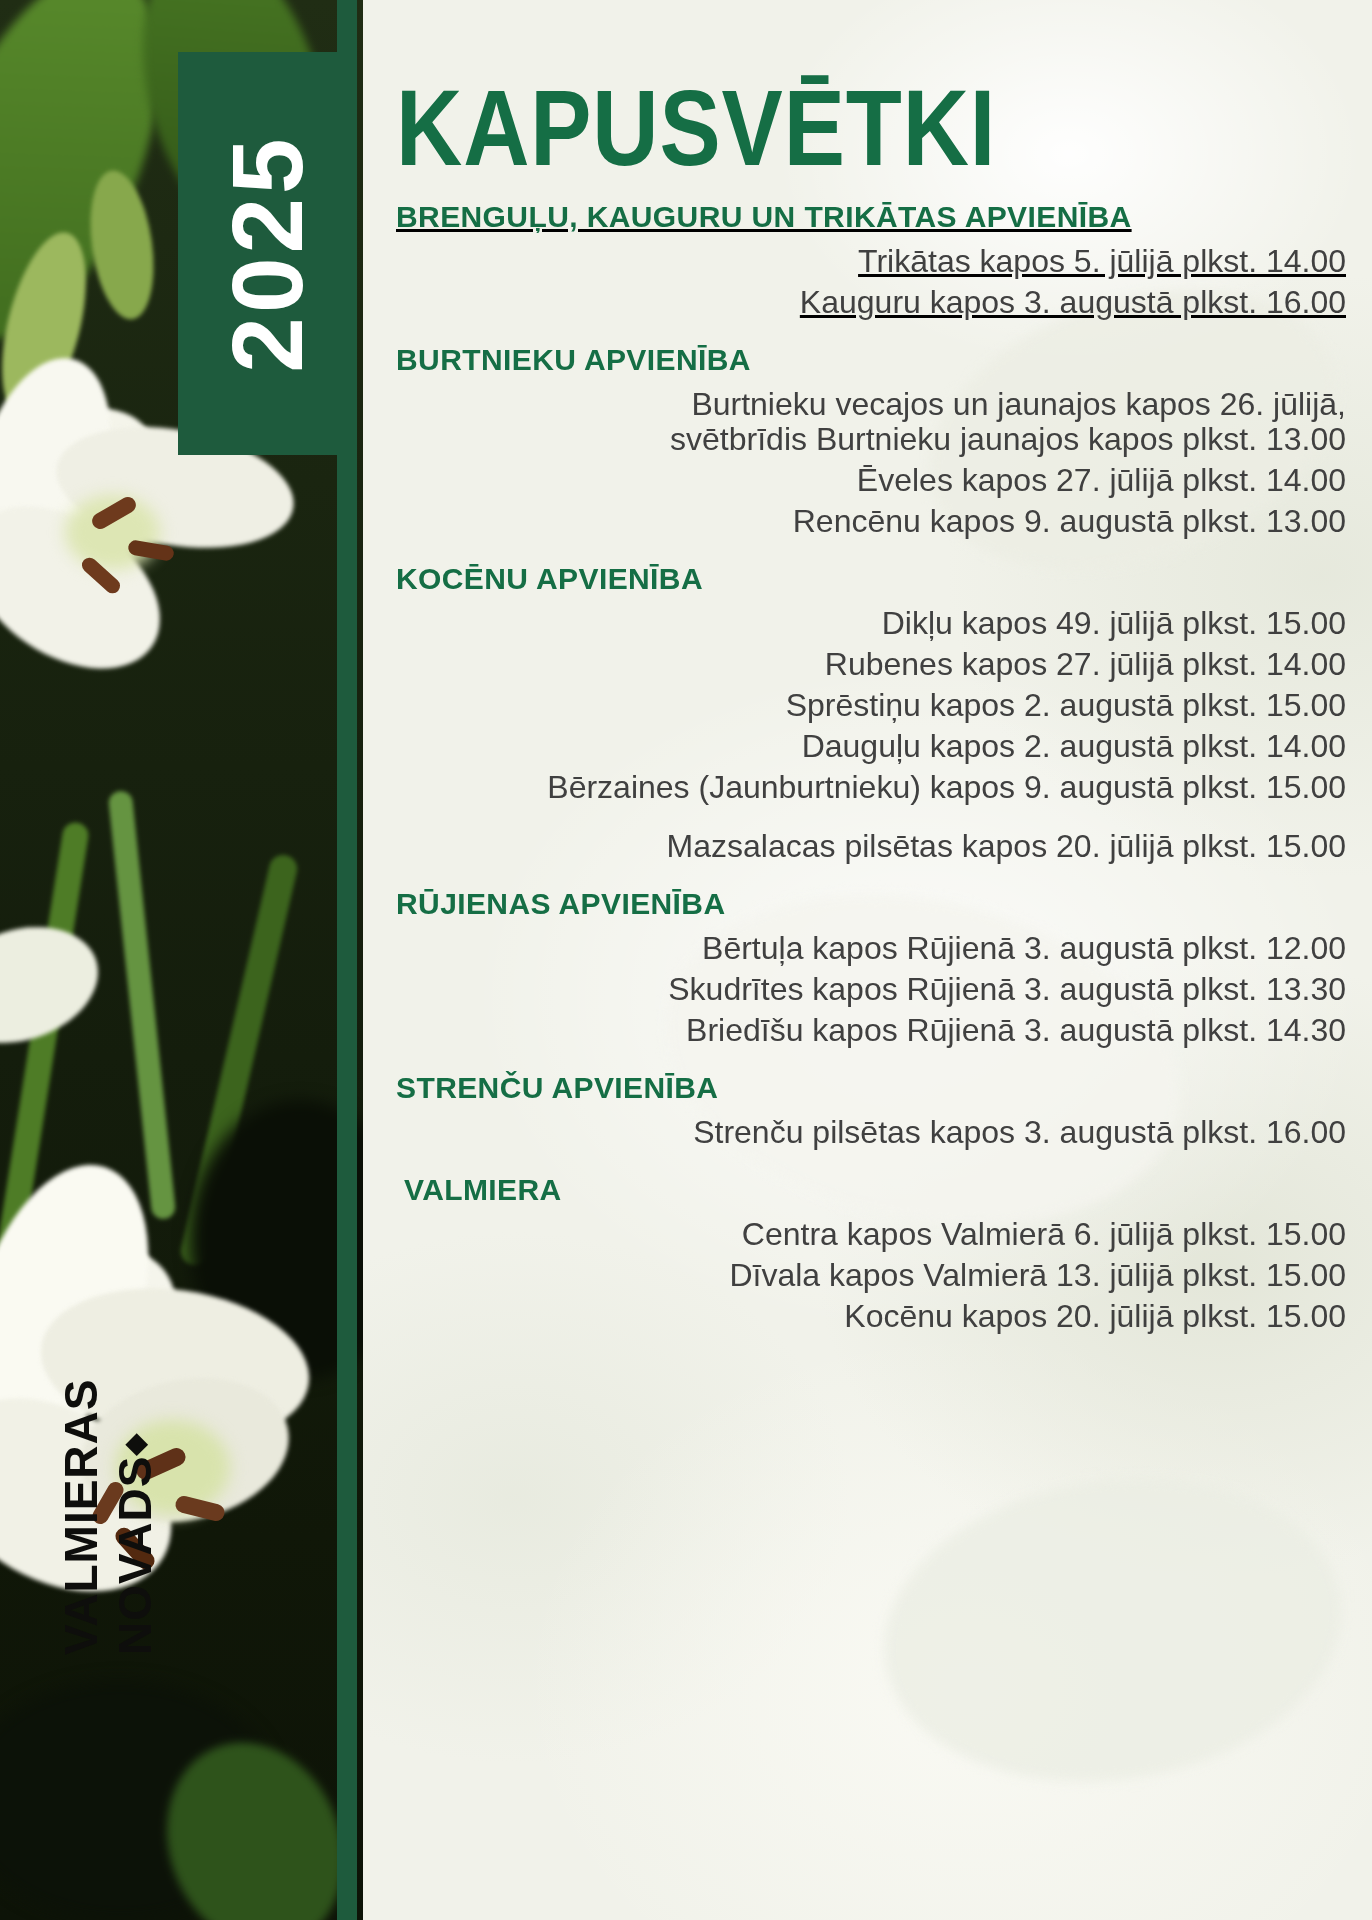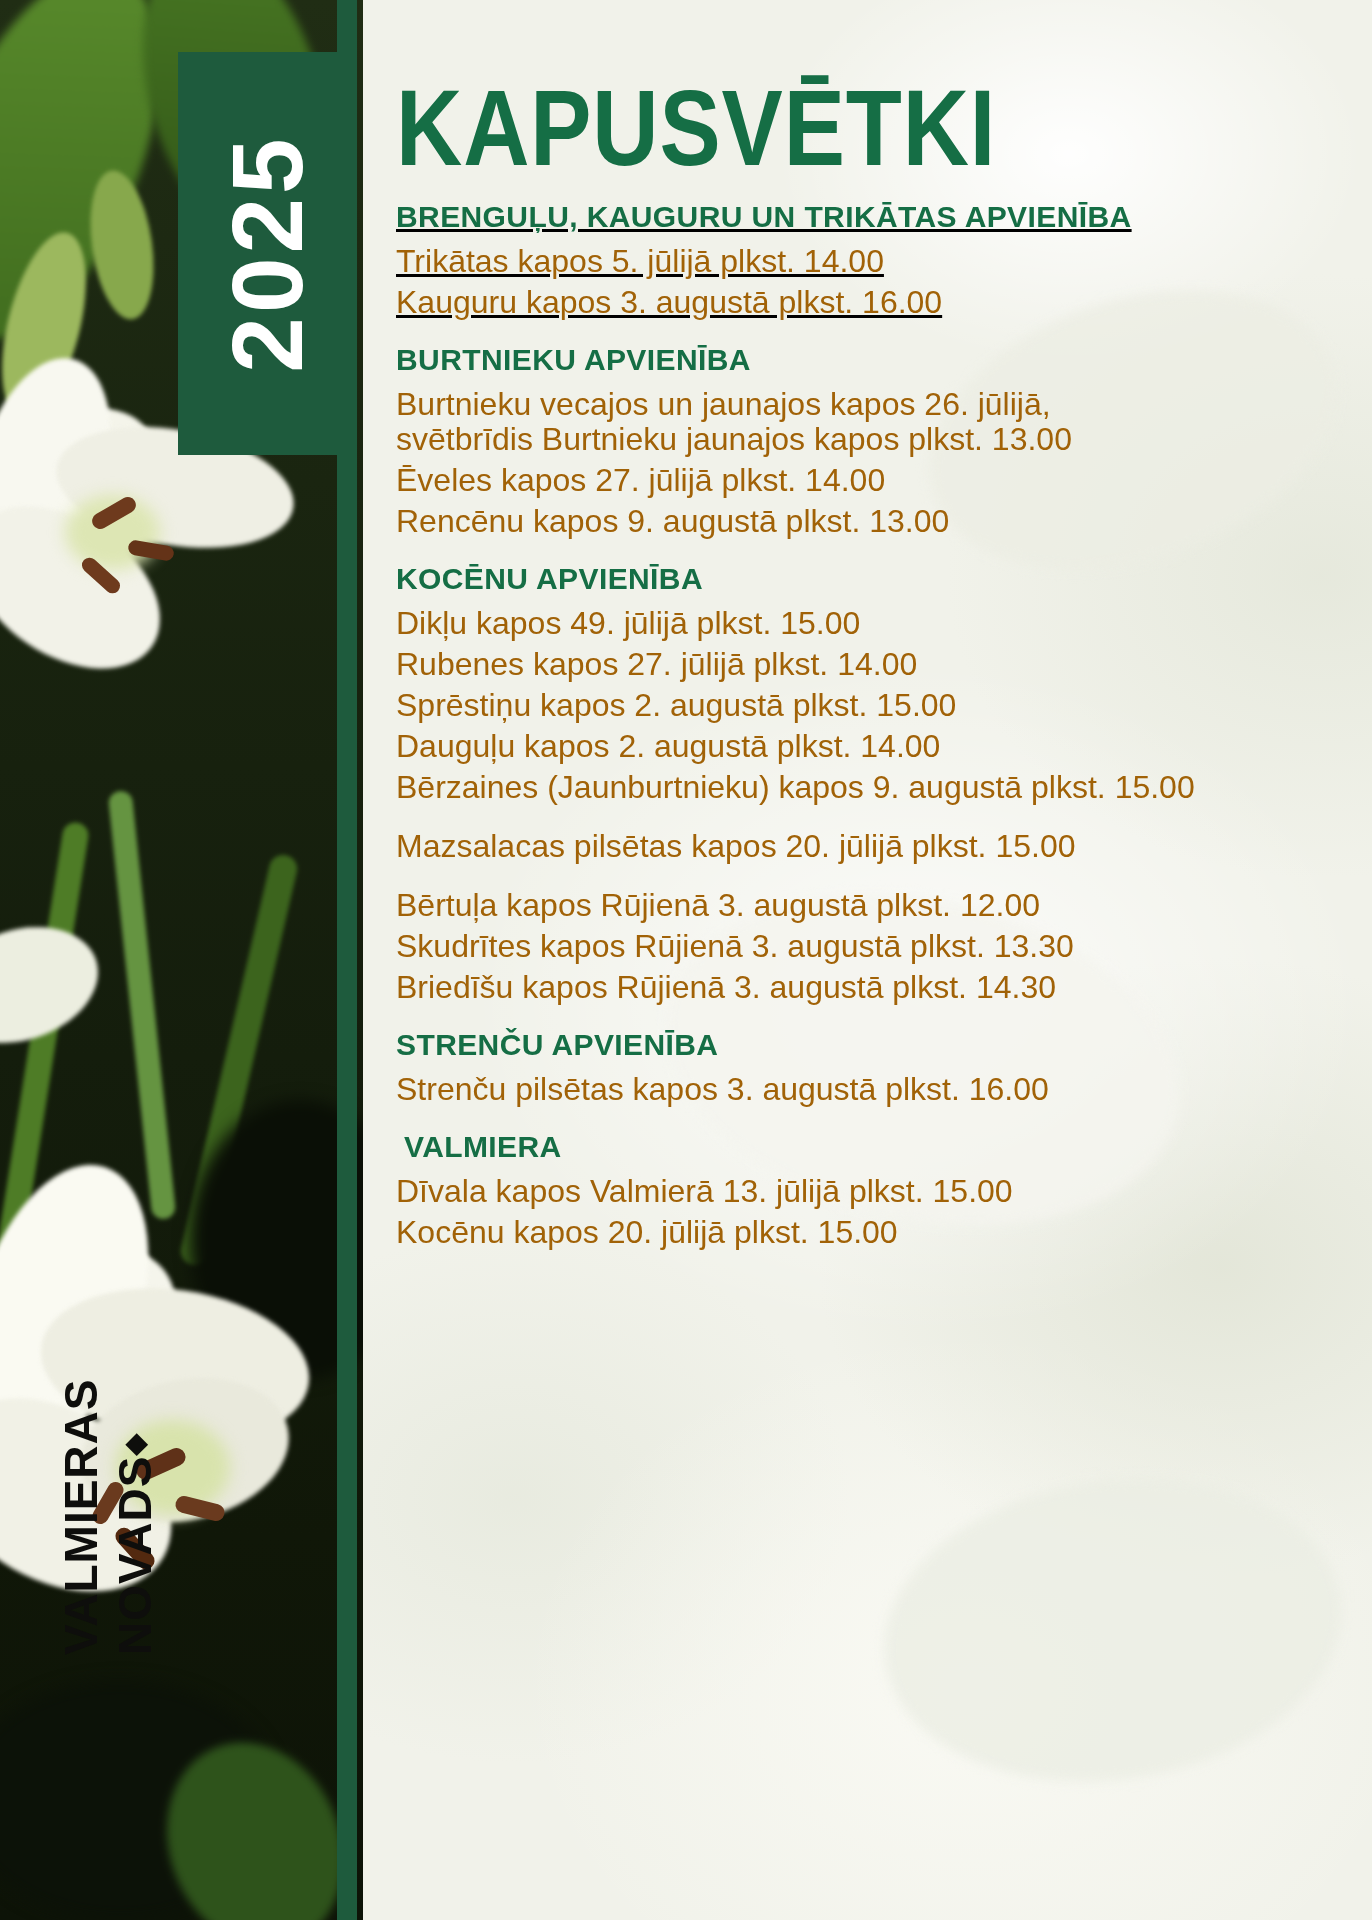--- a/index.html
+++ b/index.html
@@ -58,21 +58,21 @@
     transform:scaleX(0.85);transform-origin:left center;white-space:nowrap;letter-spacing:1px;
   }
   .section{margin-top:24px;}
   .section.first{margin-top:0;text-decoration:underline;}
   .sec-header{
     margin:0 0 11px 0;color:#156e45;font-weight:bold;font-size:30px;line-height:32px;
     letter-spacing:0.4px;
   }
   .sec-header.indent{margin-left:8px;}
   .item{
-    color:#a16207;font-size:32px;line-height:35px;white-space:pre-line;
+    color:#404040;font-size:32px;line-height:35px;white-space:pre-line;text-align:right;
   }
   .item + .item{margin-top:6px;}
 </style>
 </head>
 <body>
 
 <div class="poster">
 
   <div class="photo">
     <div class="shape blur4" style="left:-50px;top:-40px;width:190px;height:390px;background:linear-gradient(160deg,#5a8c2c,#3f6b1e);transform:rotate(22deg);"></div>
@@ -152,30 +152,32 @@
       <div class="item">Sprēstiņu kapos 2. augustā plkst. 15.00</div>
       <div class="item">Dauguļu kapos 2. augustā plkst. 14.00</div>
       <div class="item">Bērzaines (Jaunburtnieku) kapos 9. augustā plkst. 15.00</div>
     </div>
 
     <div class="section">
       <div class="item">Mazsalacas pilsētas kapos 20. jūlijā plkst. 15.00</div>
     </div>
 
     <div class="section">
+      <h2 class="sec-header">RŪJIENAS APVIENĪBA</h2>
       <div class="item">Bērtuļa kapos Rūjienā 3. augustā plkst. 12.00</div>
       <div class="item">Skudrītes kapos Rūjienā 3. augustā plkst. 13.30</div>
       <div class="item">Briedīšu kapos Rūjienā 3. augustā plkst. 14.30</div>
     </div>
 
     <div class="section">
       <h2 class="sec-header">STRENČU APVIENĪBA</h2>
       <div class="item">Strenču pilsētas kapos 3. augustā plkst. 16.00</div>
     </div>
 
     <div class="section">
       <h2 class="sec-header indent">VALMIERA</h2>
+      <div class="item">Centra kapos Valmierā 6. jūlijā plkst. 15.00</div>
       <div class="item">Dīvala kapos Valmierā 13. jūlijā plkst. 15.00</div>
       <div class="item">Kocēnu kapos 20. jūlijā plkst. 15.00</div>
     </div>
   </div>
 
 </div>
 
 </body></html>

